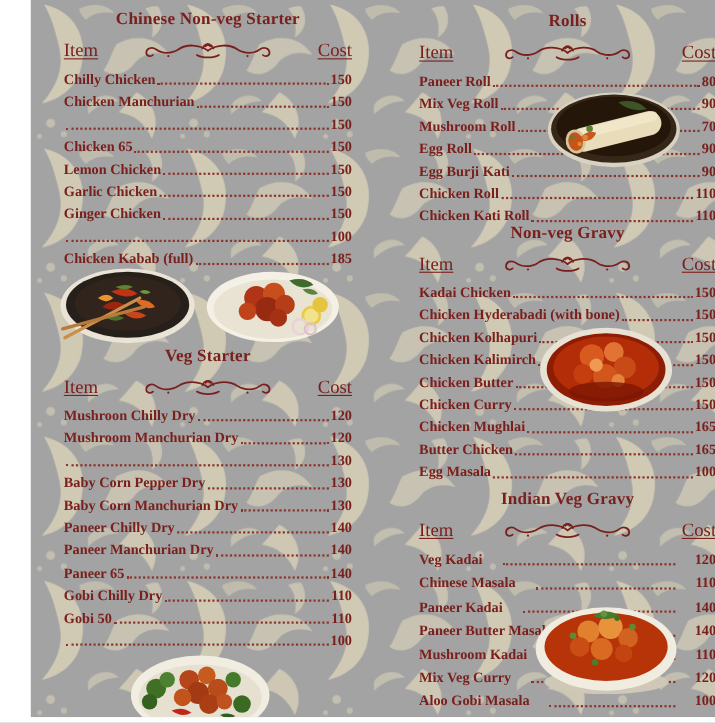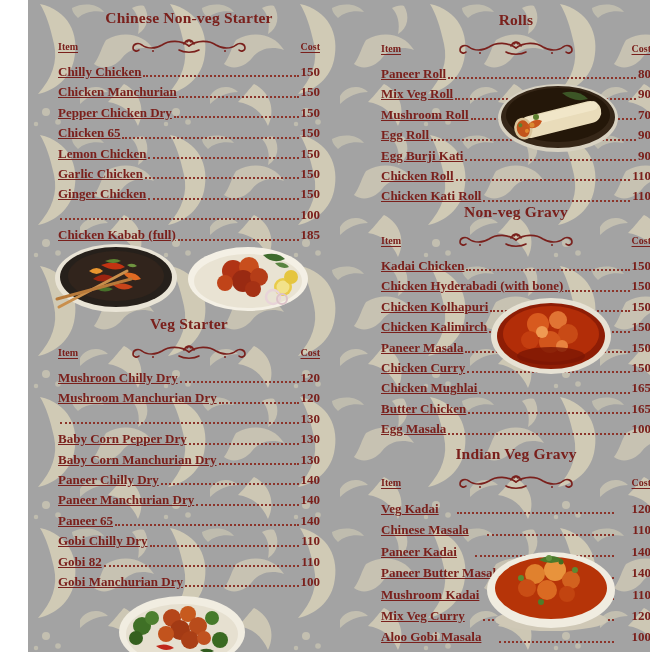--- a/index.html
+++ b/index.html
@@ -27,30 +27,30 @@
   .sec-title{
     margin:0;text-align:center;
     font-size:15.5px;font-weight:700;letter-spacing:.2px;
     line-height:20px;color:#7a201c;
   }
   .cols-header{
     display:flex;align-items:center;justify-content:space-between;
     margin-top:6px;height:24px;
   }
   .col-h{
-    font-size:10px;font-weight:700;
+    font-size:17px;font-weight:400;
     text-decoration:underline;
     text-underline-offset:2px;
     white-space:nowrap;
   }
   .flourish{width:120px;height:18px;color:#7a201c;flex:0 0 auto;margin:0 6px;}
   .rows{margin-top:4px;}
   .menu-row{display:flex;height:20.4px;font-size:13px;font-weight:700;}
   .sec-indianveg .menu-row{height:21.4px;gap:16px;}
-  .menu-row .item-name{white-space:nowrap;line-height:20.4px;text-decoration:underline;}
+  .menu-row .item-name{white-space:nowrap;line-height:20.4px;}
   .menu-row .item-cost{white-space:nowrap;line-height:20.4px;}
   .sec-indianveg .menu-row .item-name,
   .sec-indianveg .menu-row .item-cost{line-height:21.4px;}
   .leader{
     flex:1;align-self:flex-end;
     border-bottom:2px dotted #8c342a;
     margin:0 2px 5px 2px;min-width:10px;
   }
   .photo{position:absolute;z-index:3;}
   .photo svg{display:block;width:100%;height:100%;}
@@ -115,21 +115,20 @@
               <span class="item-name">Chilly Chicken</span>
               <span class="leader"></span>
               <span class="item-cost">150</span>
             </div>
             <div class="menu-row">
               <span class="item-name">Chicken Manchurian</span>
               <span class="leader"></span>
               <span class="item-cost">150</span>
             </div>
             <div class="menu-row">
-              <span class="item-name">Pepper Chicken Dry</span>
               <span class="leader"></span>
               <span class="item-cost">150</span>
             </div>
             <div class="menu-row">
               <span class="item-name">Chicken 65</span>
               <span class="leader"></span>
               <span class="item-cost">150</span>
             </div>
             <div class="menu-row">
               <span class="item-name">Lemon Chicken</span>
@@ -214,26 +213,25 @@
               <span class="item-name">Paneer 65</span>
               <span class="leader"></span>
               <span class="item-cost">140</span>
             </div>
             <div class="menu-row">
               <span class="item-name">Gobi Chilly Dry</span>
               <span class="leader"></span>
               <span class="item-cost">110</span>
             </div>
             <div class="menu-row">
-              <span class="item-name">Gobi 82</span>
+              <span class="item-name">Gobi 50</span>
               <span class="leader"></span>
               <span class="item-cost">110</span>
             </div>
             <div class="menu-row">
-              <span class="item-name">Gobi Manchurian Dry</span>
               <span class="leader"></span>
               <span class="item-cost">100</span>
             </div>
           </div>
       </section>
 
       <div class="photo ph-chilly">
         <svg viewBox="0 0 127 70">
           <ellipse cx="63" cy="35" rx="61" ry="34" fill="#e9e4d6"></ellipse>
           <ellipse cx="63" cy="34" rx="56" ry="30" fill="#26201b"></ellipse>
@@ -381,21 +379,21 @@
               <span class="item-name">Chicken Kolhapuri</span>
               <span class="leader"></span>
               <span class="item-cost">150</span>
             </div>
             <div class="menu-row">
               <span class="item-name">Chicken Kalimirch</span>
               <span class="leader"></span>
               <span class="item-cost">150</span>
             </div>
             <div class="menu-row">
-              <span class="item-name">Paneer Masala</span>
+              <span class="item-name">Chicken Butter</span>
               <span class="leader"></span>
               <span class="item-cost">150</span>
             </div>
             <div class="menu-row">
               <span class="item-name">Chicken Curry</span>
               <span class="leader"></span>
               <span class="item-cost">150</span>
             </div>
             <div class="menu-row">
               <span class="item-name">Chicken Mughlai</span>

